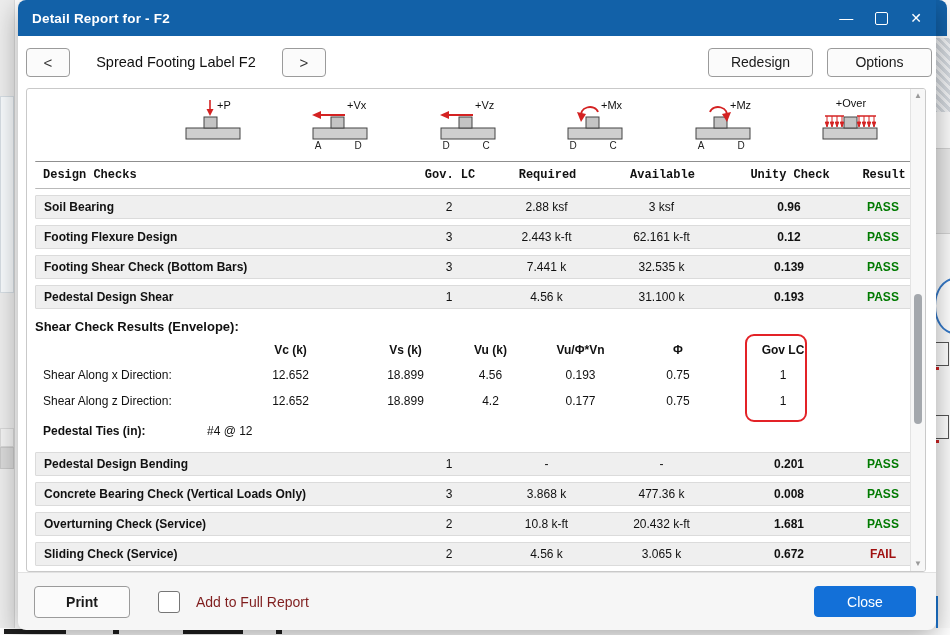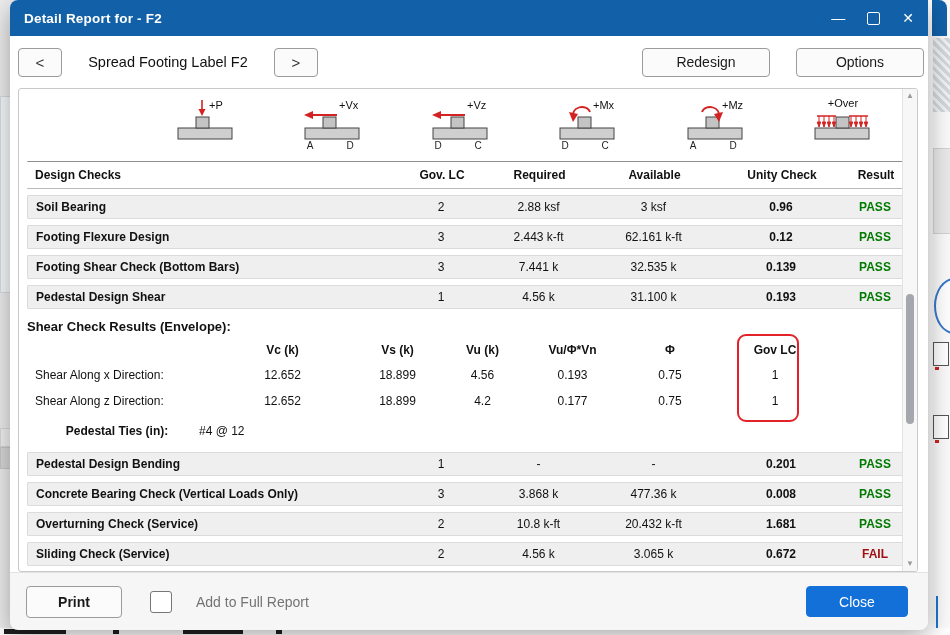--- a/index.html
+++ b/index.html
@@ -17,37 +17,37 @@
     background:repeating-linear-gradient(45deg,#C9CFD6 0 3px,#EDEFF2 3px 6px);opacity:.8;}
   .bg-right .block{position:absolute;left:1px;top:148px;width:17px;height:84px;background:#E9E9E9;border:1px solid #D2D2D2;}
   .bg-right .arc{position:absolute;left:2px;top:278px;width:36px;height:52px;border:2px solid #3579C8;border-radius:50%;background:#fff;}
   .bg-right .sq{position:absolute;left:1px;width:14px;height:22px;border:1px solid #555;background:#fff;}
   .bg-right .tick{position:absolute;left:3px;width:4px;height:3px;background:#C22;}
   .bg-right .vline{position:absolute;left:4px;top:596px;width:2px;height:39px;background:#1B75D0;}
   .bg-bottom{position:absolute;left:0;top:628px;width:950px;height:7px;background:#FFF;}
   .bg-bottom .frag{position:absolute;top:1px;height:5px;background:#1F1F1F;}
 
   
-  .dialog{position:absolute;left:10px;top:0;width:918px;height:628px;background:#FFF;
+  .dialog{position:absolute;left:18px;top:0;width:918px;height:628px;background:#FFF;
     border-radius:8px;box-shadow:0 8px 26px rgba(0,0,0,.35);display:flex;flex-direction:column;}
   .titlebar{height:36px;background:#1261A8;border-radius:8px 0 0 0;display:flex;align-items:center;
     padding:0 8px 0 14px;color:#FFF;flex:0 0 36px;}
   .titlebar .title{font-size:13.5px;font-weight:600;letter-spacing:.2px;}
   .winbtns{margin-left:auto;display:flex;align-items:center;gap:22px;padding-right:6px;}
   .winbtn{color:#FFF;font-size:14px;line-height:1;cursor:default;}
   .winbtn.max{width:11px;height:11px;border:1.4px solid #FFF;border-radius:2px;font-size:0;}
 
   
   .navrow{height:52px;flex:0 0 52px;display:flex;align-items:center;padding:0 4px 0 8px;background:#FFF;}
   .btn{background:#FBFBFB;border:1px solid #9B9B9B;border-radius:4px;font-family:"Liberation Sans",sans-serif;
     font-size:14px;color:#1A1A1A;display:flex;align-items:center;justify-content:center;}
   .navbtn{width:44px;height:29px;font-size:15px;font-weight:300;color:#333;}
   .navlabel{width:212px;text-align:center;font-size:14.5px;color:#111;}
   .spacer{flex:1;}
-  .topbtn{width:128px;height:29px;margin-left:26px;}
+  .topbtn{width:105px;height:29px;margin-left:14px;}
 
   
   .report{position:relative;margin:0 10px 0 8px;height:482px;flex:0 0 482px;
     border:1px solid #C9C9C9;border-radius:3px;background:#FFF;overflow:hidden;}
   .report-content{position:absolute;left:0;top:0;width:886px;padding:6px 0 0 8px;box-sizing:border-box;}
   .scrollbar{position:absolute;right:0;top:0;width:14px;height:482px;background:#F7F7F7;border-left:1px solid #E3E3E3;}
   .sb-arrow{position:absolute;left:0;width:14px;height:14px;color:#9A9A9A;font-size:8px;text-align:center;line-height:14px;}
   .sb-arrow.down{bottom:0;}
   .sb-thumb{position:absolute;left:3px;top:205px;width:8px;height:130px;background:#A4A8AD;border-radius:4px;}
 
@@ -55,21 +55,21 @@
   .diagrams{display:flex;justify-content:space-between;padding:0 28px 0 145px;height:60px;}
   .diag{width:68px;height:56px;}
   .dlabel{font-size:11px;fill:#111;font-family:"Liberation Sans",sans-serif;}
   .dcorner{font-size:10px;fill:#222;font-family:"Liberation Sans",sans-serif;}
 
   
   .tbl{width:878px;}
   .trow{display:flex;align-items:center;height:22px;background:#EFEFEF;border:1px solid #DBDBDB;
     border-radius:1px;margin-bottom:6px;font-size:12px;color:#111;}
   .thead{background:#FFF;border:none;border-top:1px solid #8F8F8F;border-bottom:1px solid #B9B9B9;
-    height:26px;font-weight:bold;margin-top:6px;}
+    height:26px;font-weight:bold;margin-top:6px;font-family:Liberation Mono, monospace;}
   .c{text-align:center;}
   .c.name{flex:1;text-align:left;padding-left:8px;font-weight:bold;}
   .thead .c.name{font-weight:bold;}
   .c.lc{width:90px;}
   .c.req{width:105px;}
   .c.avail{width:125px;}
   .c.unity{width:130px;font-weight:bold;}
   .c.result{width:58px;font-weight:bold;}
   .thead .c{font-weight:bold;}
   .result-cell.pass{color:#007A00;}
@@ -85,28 +85,28 @@
   .s.vc{width:135px;}
   .s.vs{width:95px;}
   .s.vu{width:75px;}
   .s.ratio{width:105px;}
   .s.phi{width:90px;}
   .s.govlc{width:120px;}
   .annotation{position:absolute;left:710px;top:-4px;width:58px;height:84px;
     border:2.5px solid #E32227;border-radius:9px;pointer-events:none;}
 
   .ties{display:flex;align-items:center;margin:10px 0 14px 0;font-size:12px;color:#111;}
-  .ties .tlabel{font-weight:bold;padding-left:8px;width:164px;text-align:center;}
+  .ties .tlabel{font-weight:bold;padding-left:8px;width:164px;}
 
   
   .bottombar{margin-top:auto;height:58px;flex:0 0 58px;background:#F6F6F6;border-top:1px solid #E2E2E2;
     border-radius:0 0 8px 8px;display:flex;align-items:center;padding:0 20px 0 16px;box-sizing:border-box;}
   .printbtn{width:96px;height:32px;font-weight:bold;}
   .chk{width:20px;height:20px;border:1px solid #767676;border-radius:3px;background:#FFF;margin-left:28px;}
-  .chklabel{font-size:14px;color:#737373;margin-left:24px;}
+  .chklabel{font-size:14px;color:#7f1d1d;margin-left:16px;}
   .closebtn{margin-left:auto;width:102px;height:31px;background:#1370D8;border:1px solid #1370D8;
     border-radius:4px;color:#FFF;font-size:14px;display:flex;align-items:center;justify-content:center;}
 </style>
 </head>
 <body>
 
 <div class="screen">
 
   <div class="bg-left">
     <div class="pane"></div>

